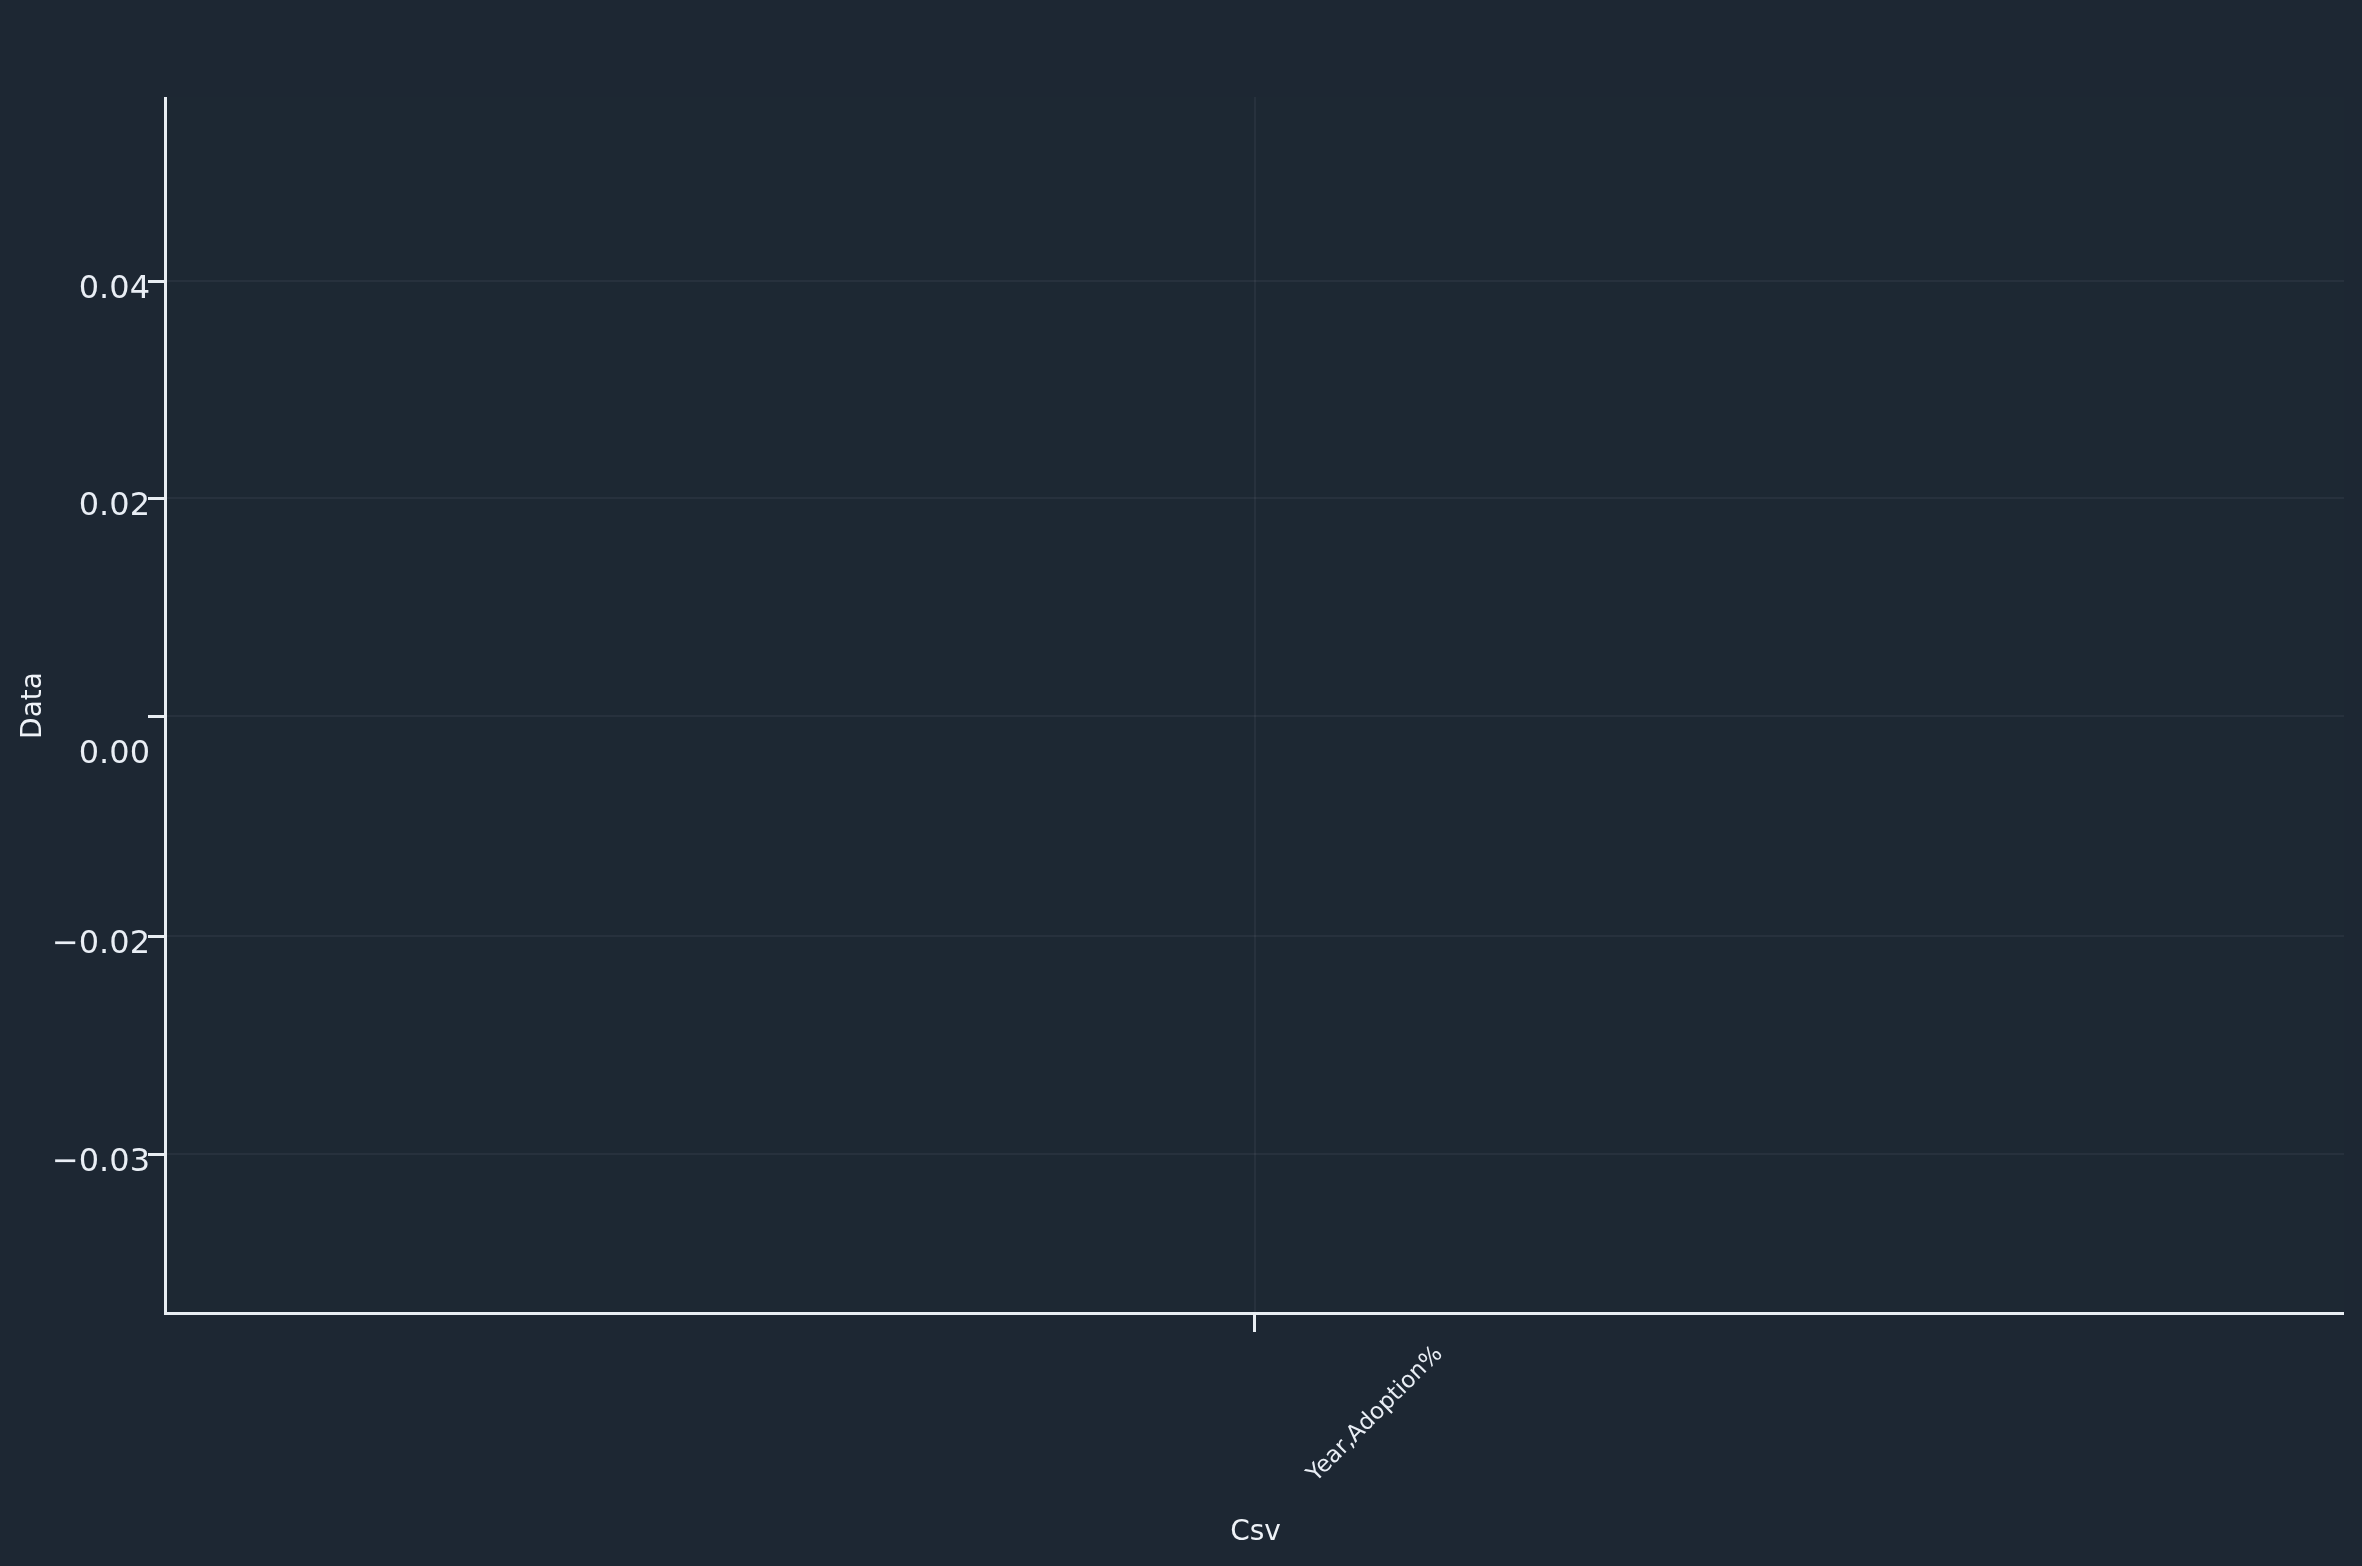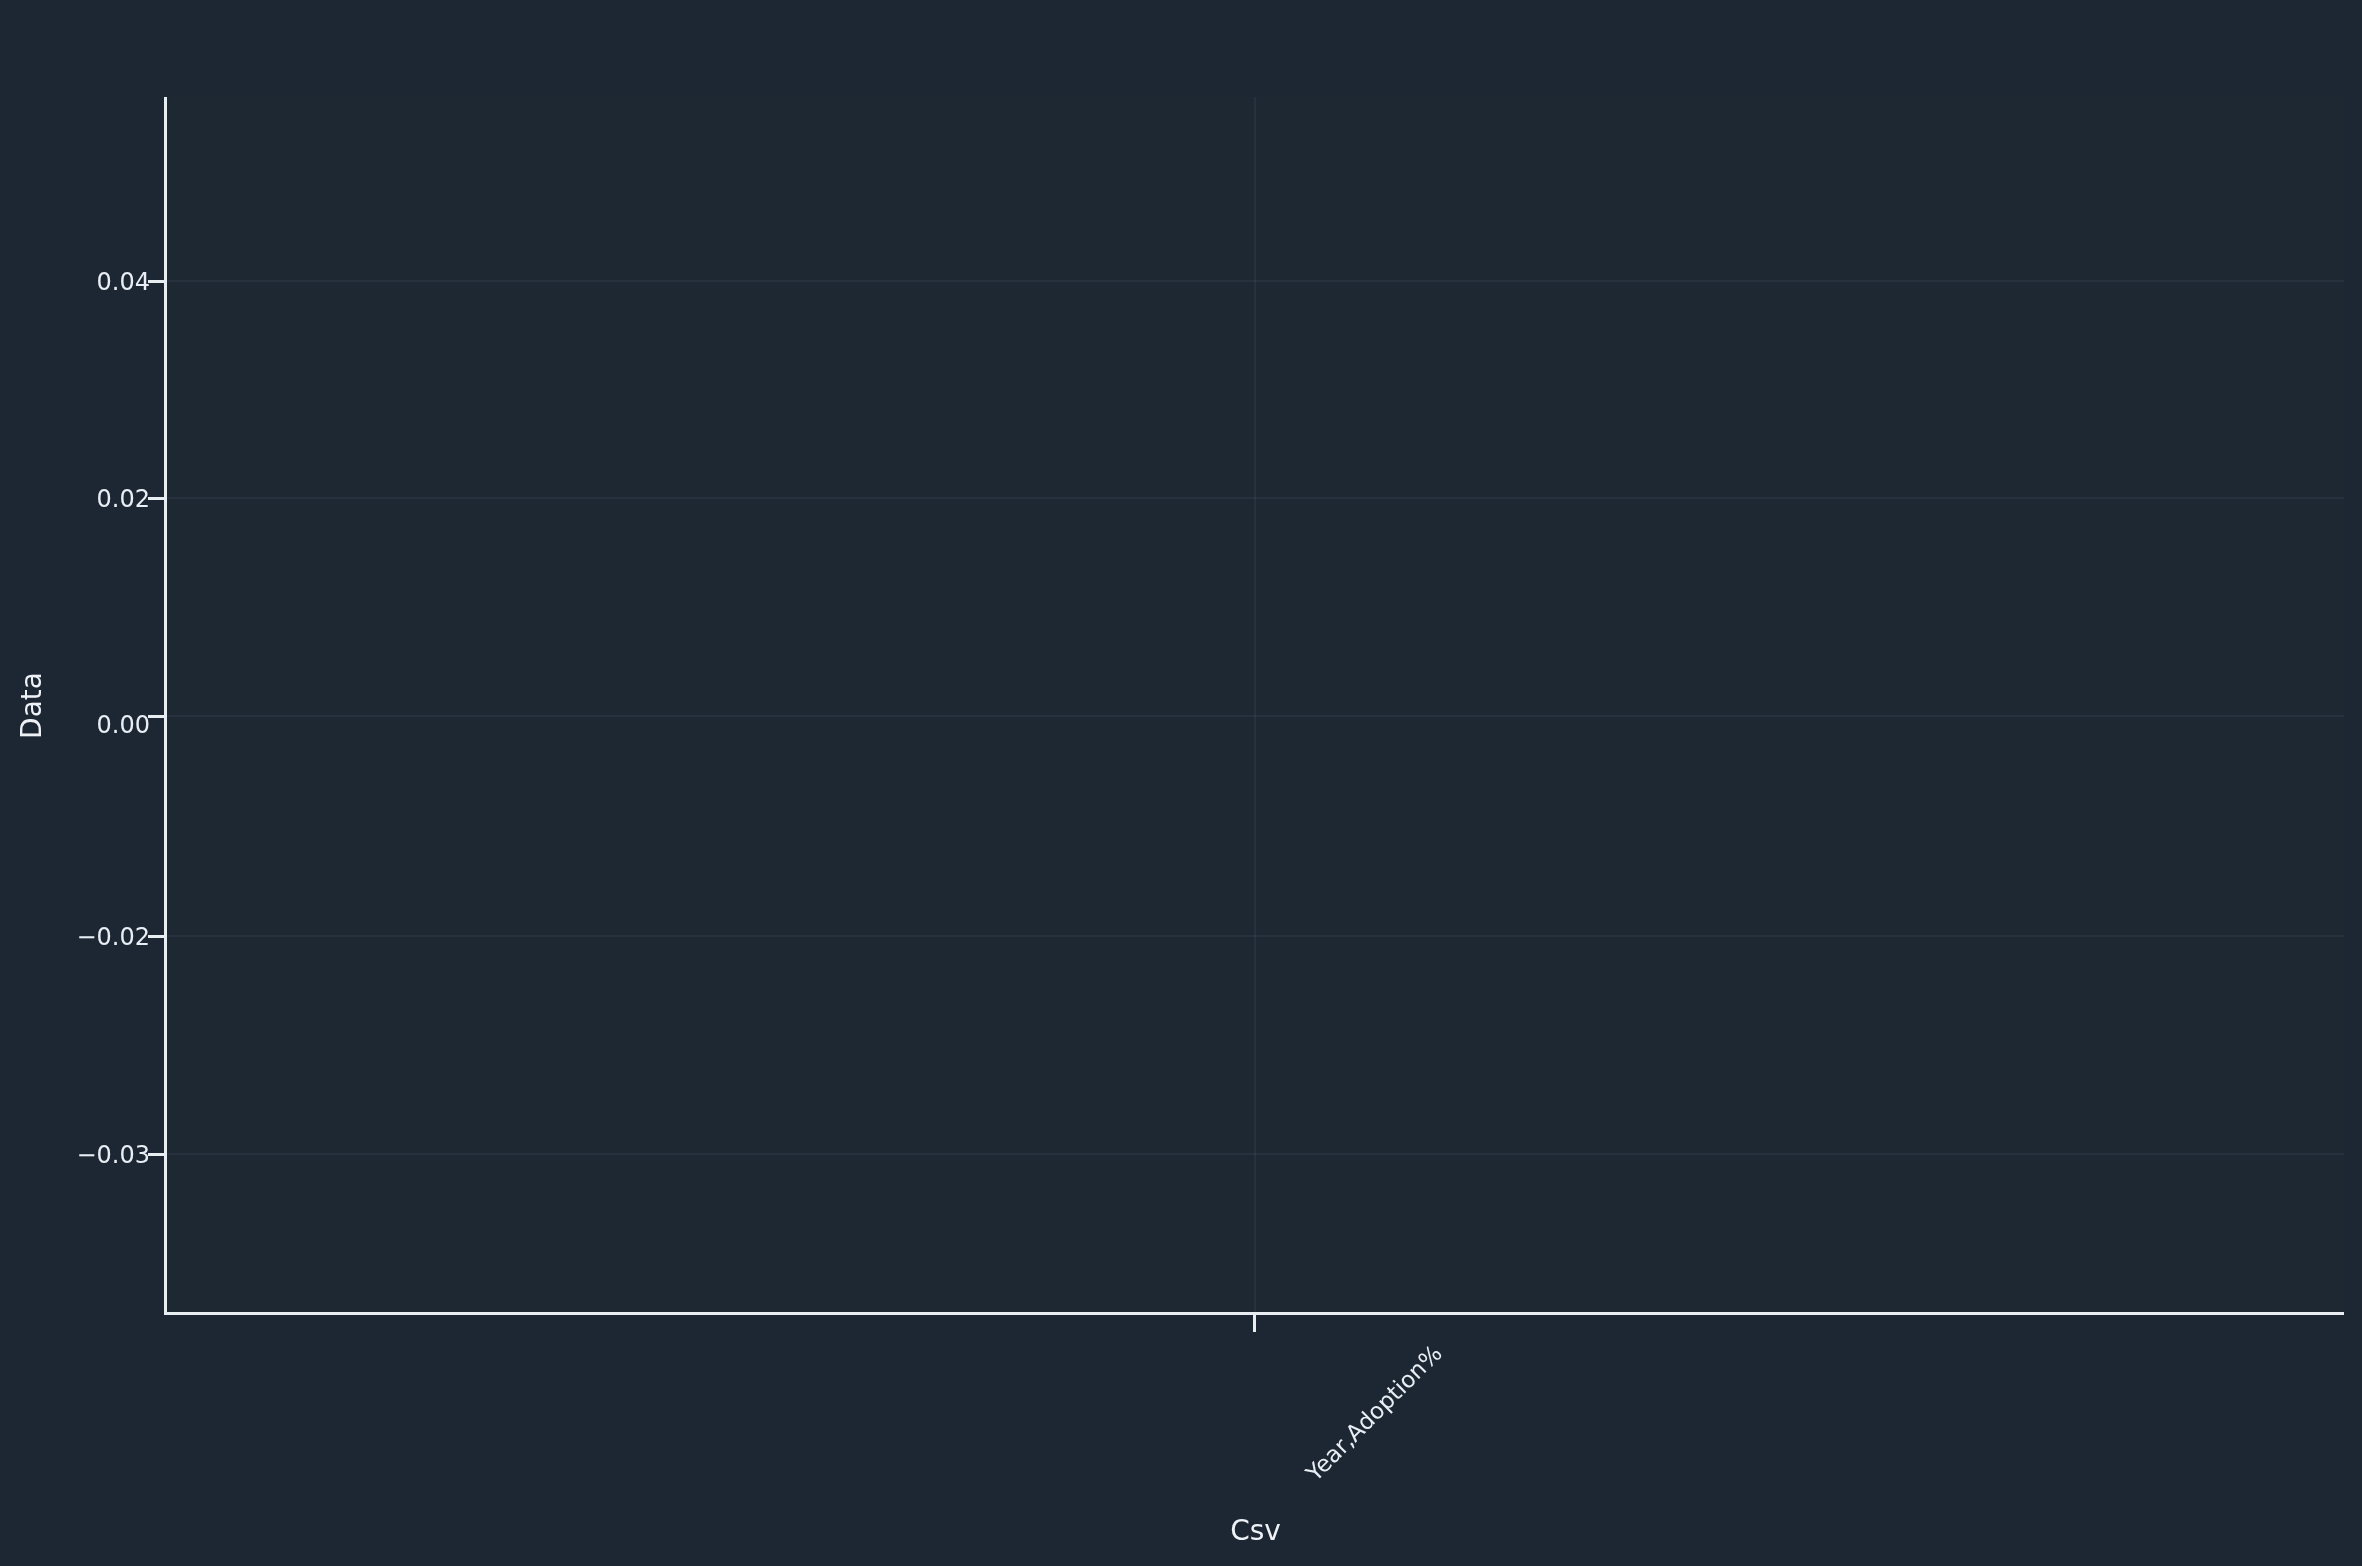--- a/index.html
+++ b/index.html
@@ -88,21 +88,21 @@
     left: 148px;
     width: 16.6px;
     height: 2.8px;
     background: #e8edf2;
   }
   .ytick-label {
     position: absolute;
     right: 2200px;      
     text-align: right;
     color: #e9eef5;
-    font-size: 24px;
+    font-size: 32px;
     font-family: "DejaVu Sans", sans-serif;
     white-space: nowrap;
     padding-right: 13px;
   }
 
   
   .xtick {
     position: absolute;
     top: 1315px;
     width: 2.8px;
@@ -171,21 +171,21 @@
   <div id="spine-bottom"></div>
 
   <div class="ytick" style="top:280px;"></div>
   <div class="ytick" style="top:497px;"></div>
   <div class="ytick" style="top:715px;"></div>
   <div class="ytick" style="top:935px;"></div>
   <div class="ytick" style="top:1153px;"></div>
 
   <div class="ytick-label" style="top:268px;">0.04</div>
   <div class="ytick-label" style="top:485px;">0.02</div>
-  <div class="ytick-label" style="top:711px;">0.00</div>
+  <div class="ytick-label" style="top:733px;">0.00</div>
   <div class="ytick-label" style="top:923px;margin-left:17px;">−0.02</div>
   <div class="ytick-label" style="top:1141px;">−0.03</div>
 
   <div class="xtick" style="left:1253px;"></div>
   <div class="xtick-label" style="left:1248px;">Year,Adoption%</div>
 
   <div id="xlabel">Csv</div>
   <div id="ylabel">
     <span>Data</span>
   </div>

